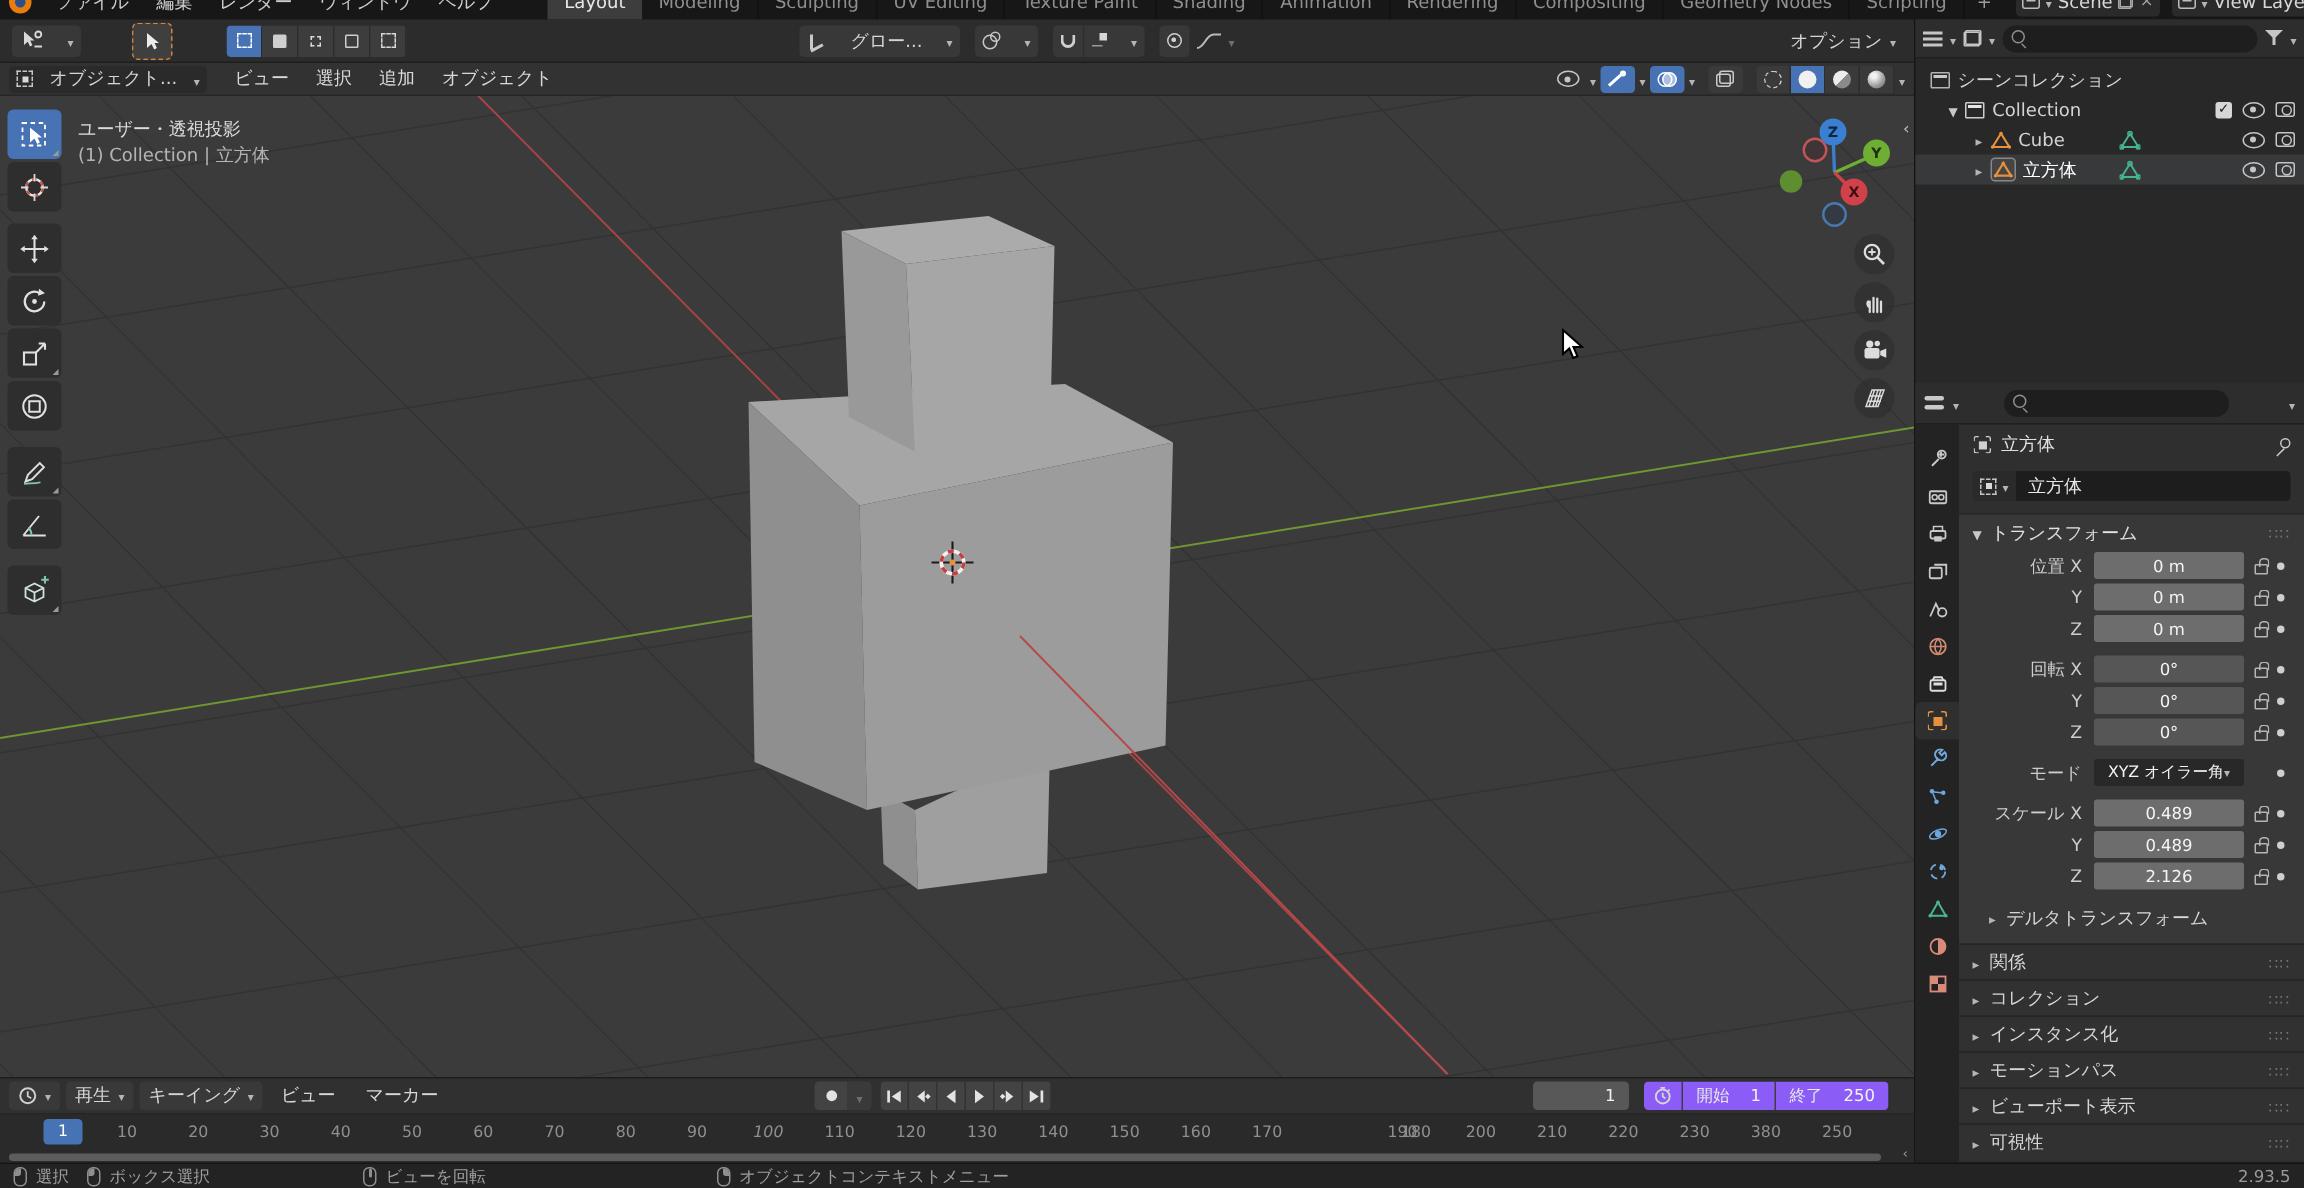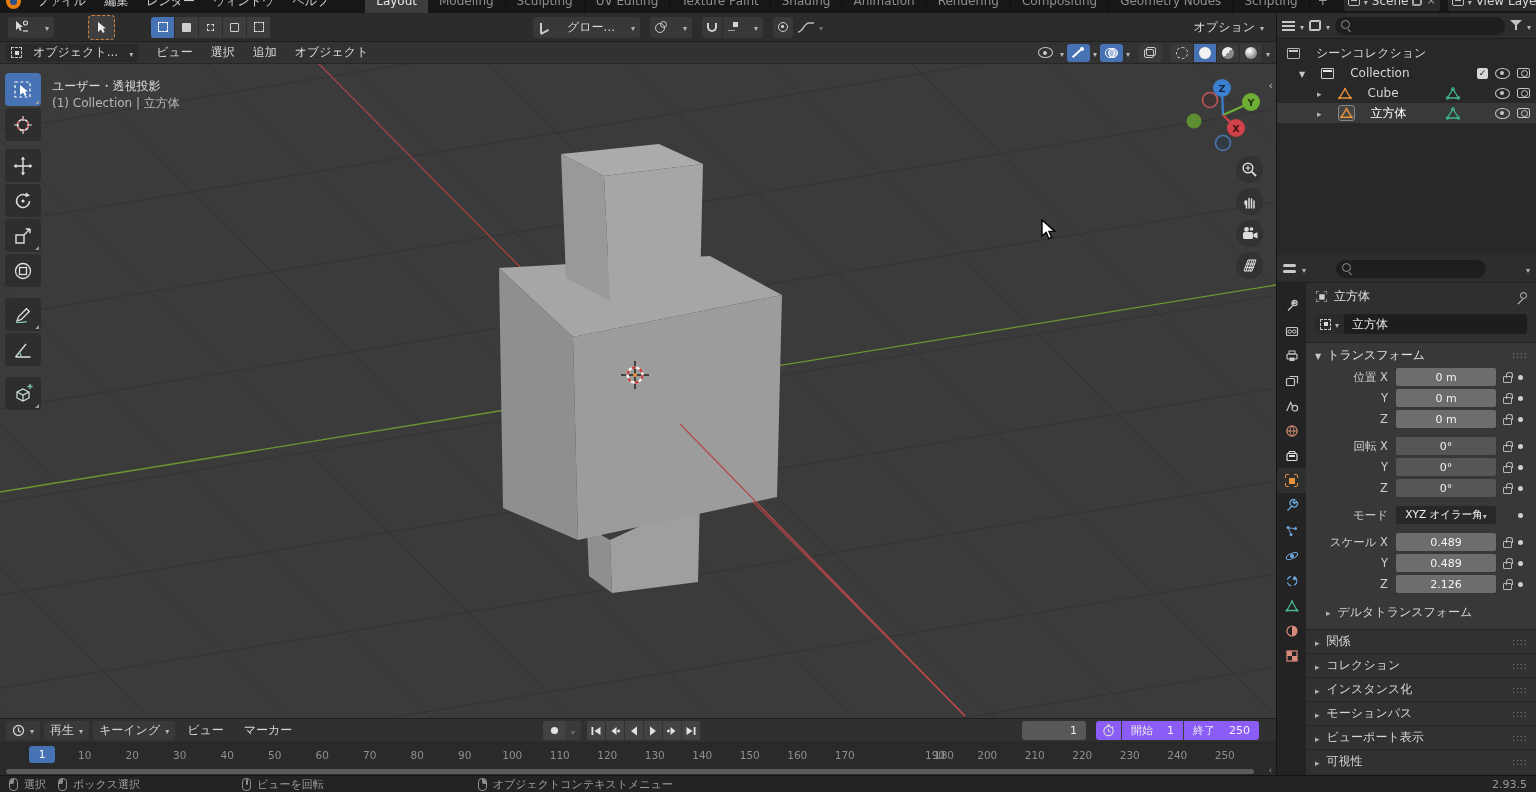--- a/index.html
+++ b/index.html
@@ -134,21 +134,21 @@
 .mag-ic::before{content:"";position:absolute;left:0;top:0;width:7px;height:7px;border:1.3px solid #8f8f8f;border-radius:50%}
 .mag-ic::after{content:"";position:absolute;right:1px;bottom:0;width:4px;height:1.4px;background:#8f8f8f;transform:rotate(45deg)}
 .tree-ic{width:13px;height:11px;position:relative}
 .tree-ic::before{content:"";position:absolute;left:0;top:1px;width:13px;height:2px;background:#c5c5c5;box-shadow:0 4px 0 #c5c5c5,0 8px 0 #c5c5c5}
 .imgs-ic{width:12px;height:11px;position:relative}
 .imgs-ic::before,.imgs-ic::after{content:"";position:absolute;width:9px;height:8px;border:1px solid #c5c5c5;border-radius:1px}
 .imgs-ic::before{left:0;bottom:0}.imgs-ic::after{right:0;top:0}
 .funnel-ic{width:12px;height:11px;position:relative}
 .funnel-ic::before{content:"";position:absolute;left:0;top:0;border-left:6px solid transparent;border-right:6px solid transparent;border-top:6px solid #c5c5c5}
 .funnel-ic::after{content:"";position:absolute;left:5px;top:5px;width:2px;height:5px;background:#c5c5c5}
-.ol-row{height:20px;display:flex;align-items:center;gap:16px;padding:0 6px;position:relative}
+.ol-row{height:20px;display:flex;align-items:center;gap:5px;padding:0 6px;position:relative}
 .ol-row.sel{background:#37393b}
 .ol-label{color:#d4d4d4;white-space:nowrap}
 .ol-row.sel .ol-label{color:#fff}
 .ol-right{margin-left:auto;display:flex;align-items:center;gap:7px}
 .chk{width:11px;height:11px;background:#d6d6d6;border-radius:2px;color:#1b1b1b;font-size:9px;line-height:11px;text-align:center}
 .chk::before{content:"✓"}
 .cam-ic{width:13px;height:10px;position:relative;display:inline-block}
 .cam-ic::before{content:"";position:absolute;inset:0;border:1.2px solid #c6c6c6;border-radius:2px}
 .cam-ic::after{content:"";position:absolute;left:3.5px;top:2px;width:5px;height:5px;border:1.2px solid #c6c6c6;border-radius:50%}
 .box-ic{width:13px;height:11px;position:relative}
@@ -631,35 +631,35 @@
             </div>
         <span class="tl-num" style="left: 84.75px;">10</span>
             <span class="tl-num" style="left: 132.25px;">20</span>
             <span class="tl-num" style="left: 179.75px;">30</span>
             <span class="tl-num" style="left: 227.25px;">40</span>
             <span class="tl-num" style="left: 274.75px;">50</span>
             <span class="tl-num" style="left: 322.25px;">60</span>
             <span class="tl-num" style="left: 369.75px;">70</span>
             <span class="tl-num" style="left: 417.25px;">80</span>
             <span class="tl-num" style="left: 464.75px;">90</span>
-            <span class="tl-num" style="left: 512.25px;">100</span>
+            <span class="tl-num" style="left: 512.25px; font-style: italic;">100</span>
             <span class="tl-num" style="left: 559.75px;">110</span>
             <span class="tl-num" style="left: 607.25px;">120</span>
             <span class="tl-num" style="left: 654.75px;">130</span>
             <span class="tl-num" style="left: 702.25px;">140</span>
             <span class="tl-num" style="left: 749.75px;">150</span>
             <span class="tl-num" style="left: 797.25px;">160</span>
             <span class="tl-num" style="left: 844.75px;">170</span>
             <span class="tl-num" style="left: 944px;">180</span>
             <span class="tl-num" style="left: 935px;">190</span>
             <span class="tl-num" style="left: 987.25px;">200</span>
             <span class="tl-num" style="left: 1034.75px;">210</span>
             <span class="tl-num" style="left: 1082.25px;">220</span>
             <span class="tl-num" style="left: 1129.75px;">230</span>
-            <span class="tl-num" style="left: 1177.25px;">240</span>
+            <span class="tl-num" style="left: 1177.25px;">380</span>
             <span class="tl-num" style="left: 1224.75px;">250</span>
           </div>
         <div class="tl-scroll">
           <div class="bar"></div>
           <span class="ch">‹</span>
         </div>
       </div>
     </div>
 
     <div class="rightcol">

